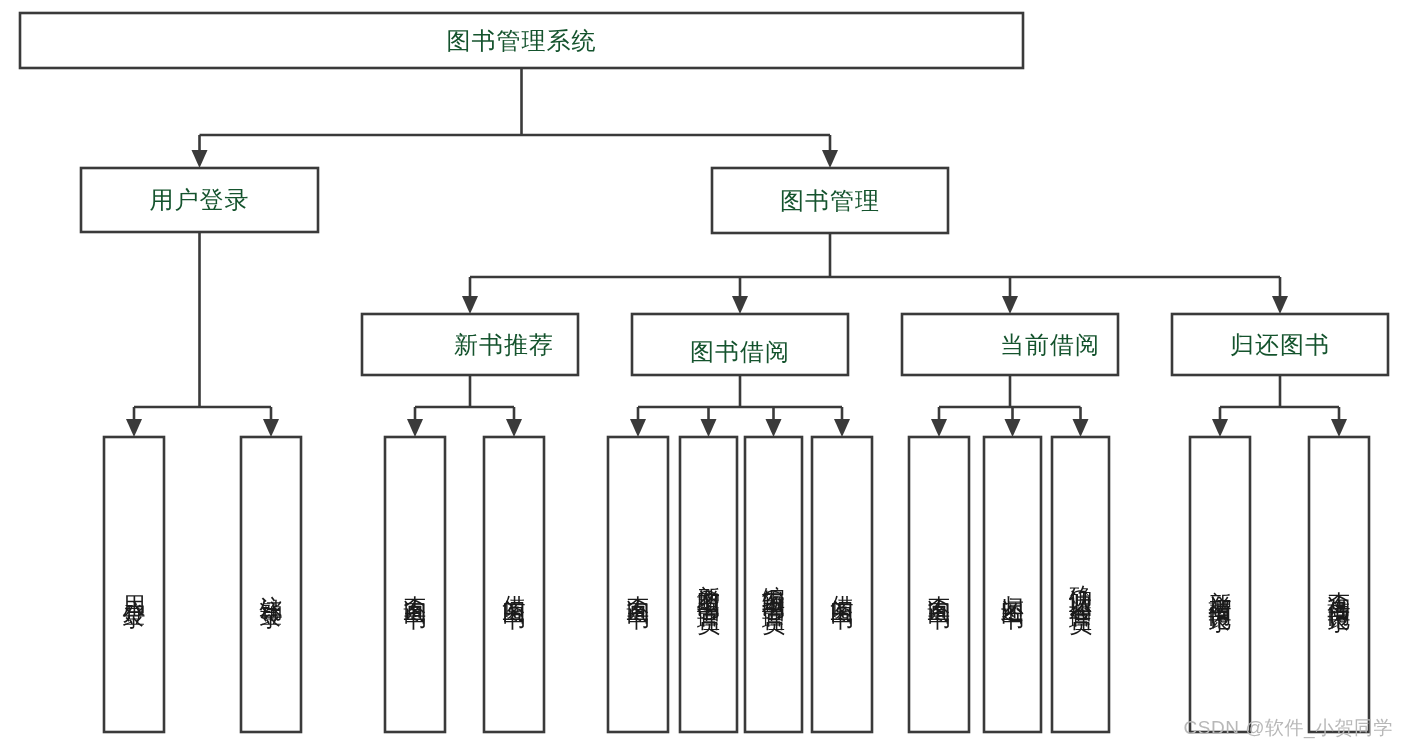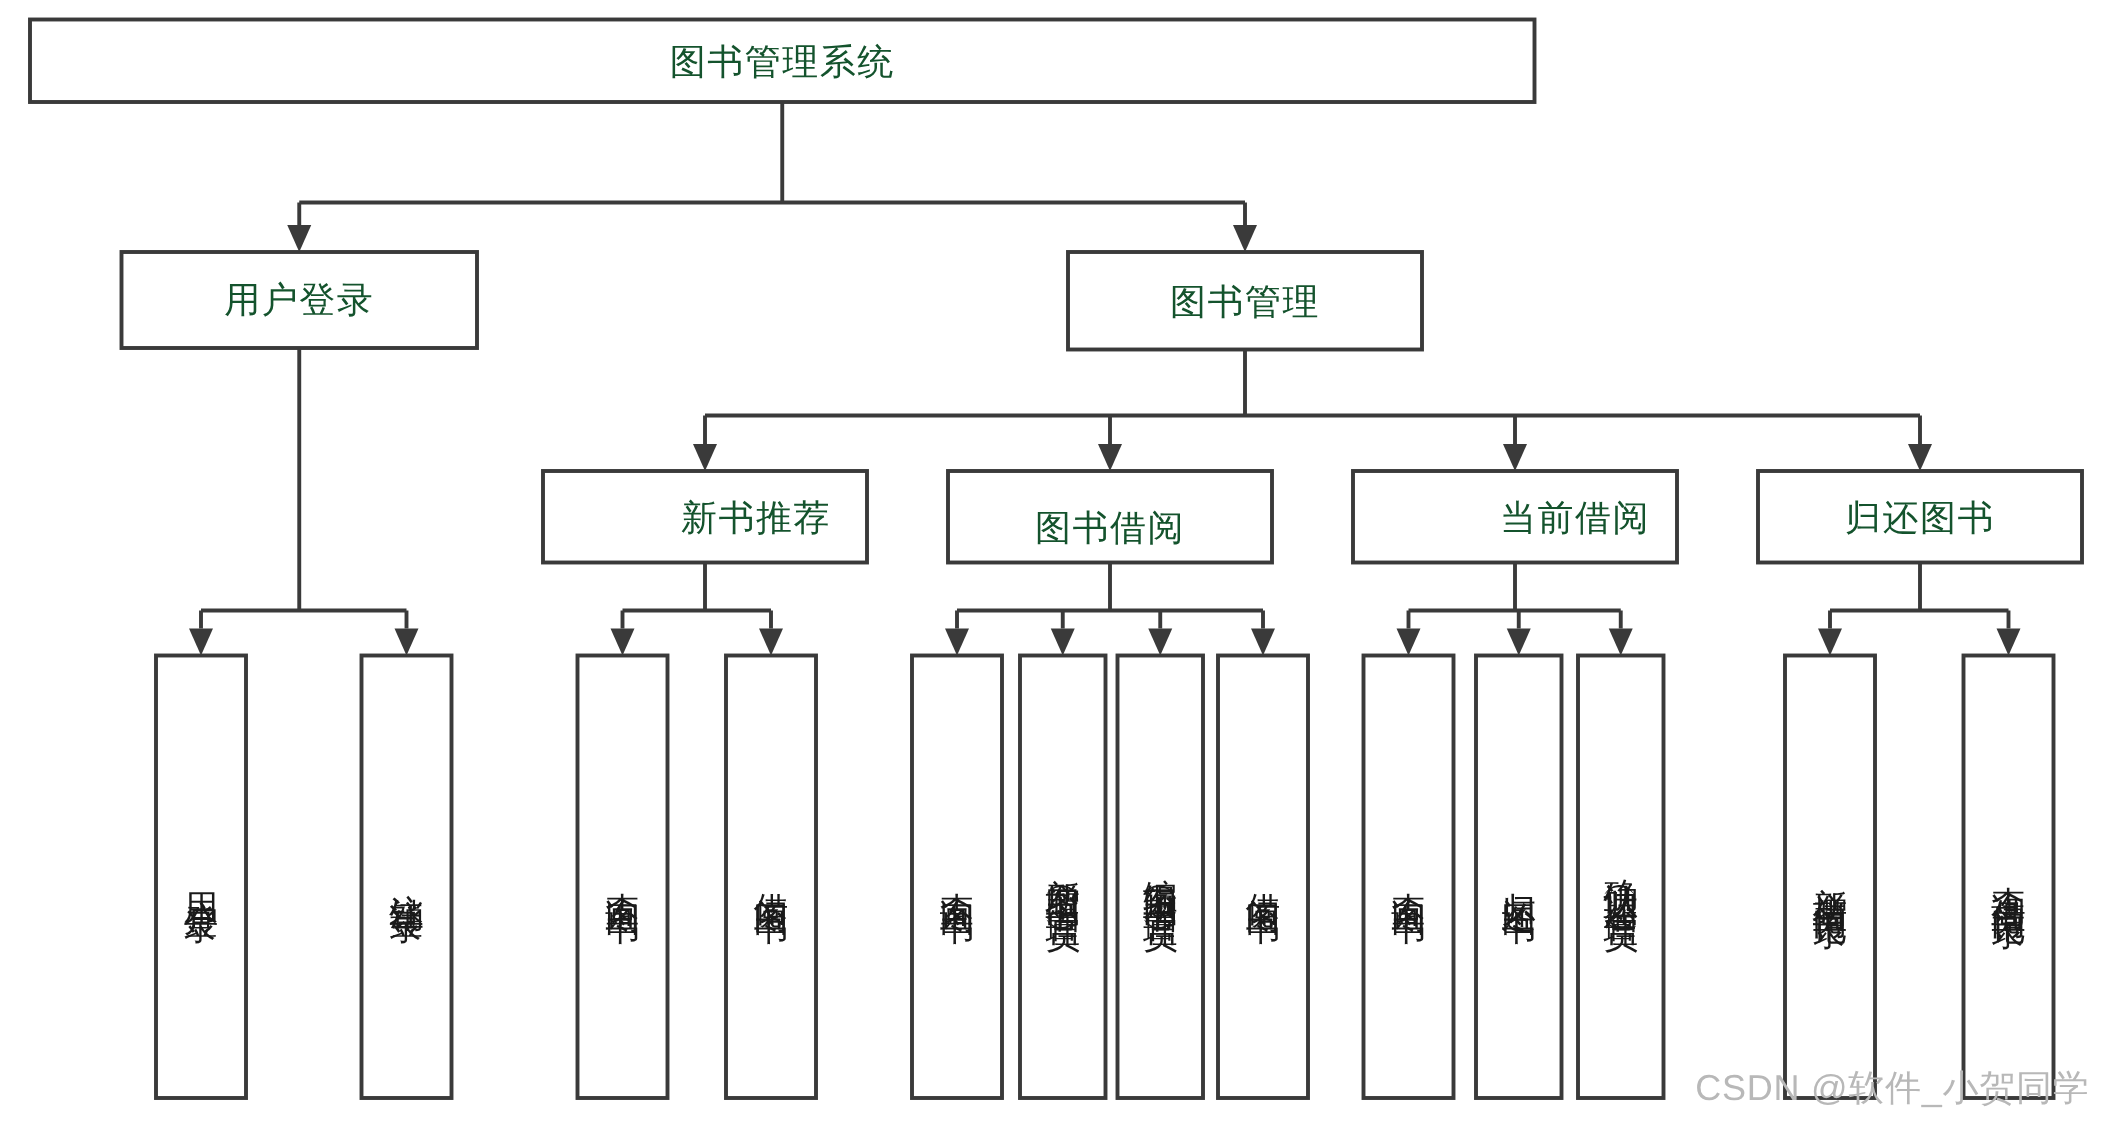--- a/index.html
+++ b/index.html
@@ -71,21 +71,21 @@
     font-size: 24px;
     color: #14532d;
     white-space: nowrap;
     letter-spacing: 1px;
   }
   #watermark {
     position: absolute;
     right: 12px;
     bottom: 6px;
     font-family: "Liberation Sans", "DejaVu Sans", sans-serif;
-    font-size: 24px;
+    font-size: 19px;
     color: #b8b8b8;
     white-space: nowrap;
     letter-spacing: 0.5px;
   }
 </style>
 </head>
 <body>
 
 <div id="diagram-root">
 

